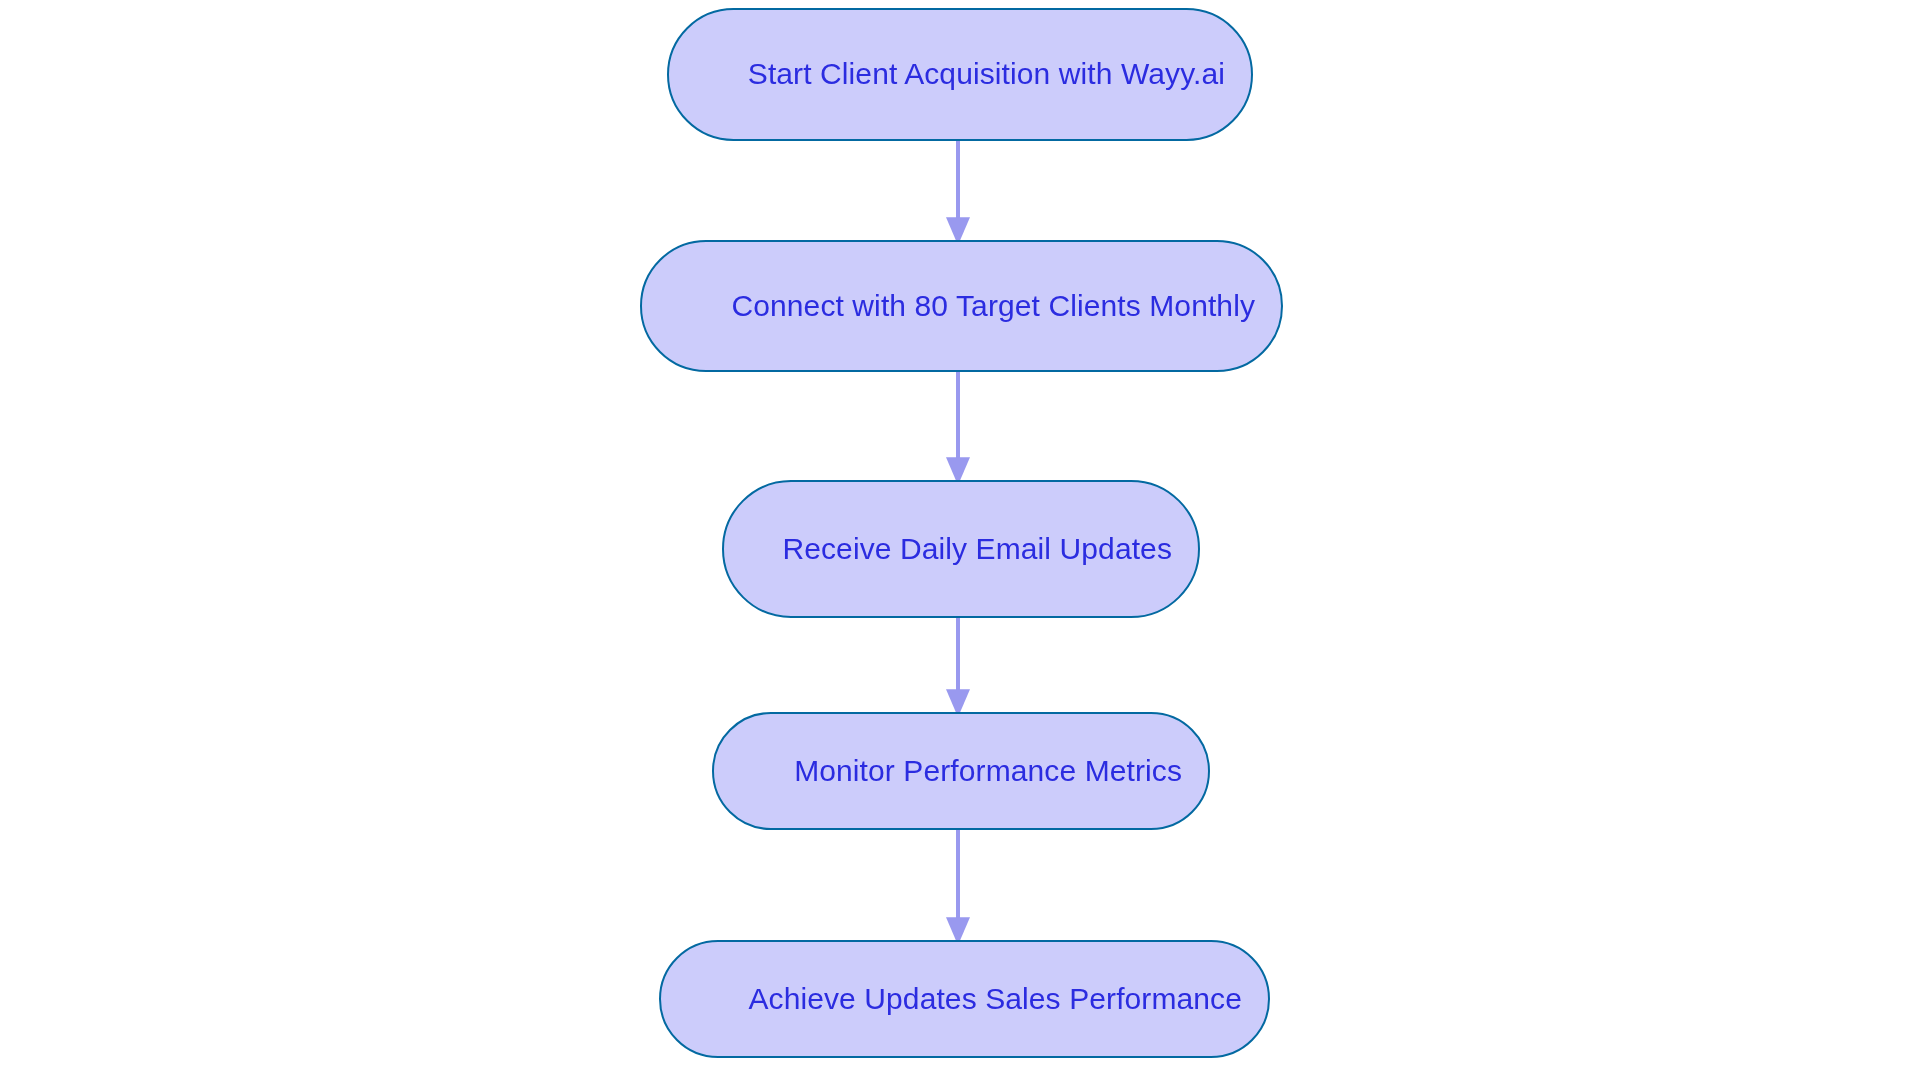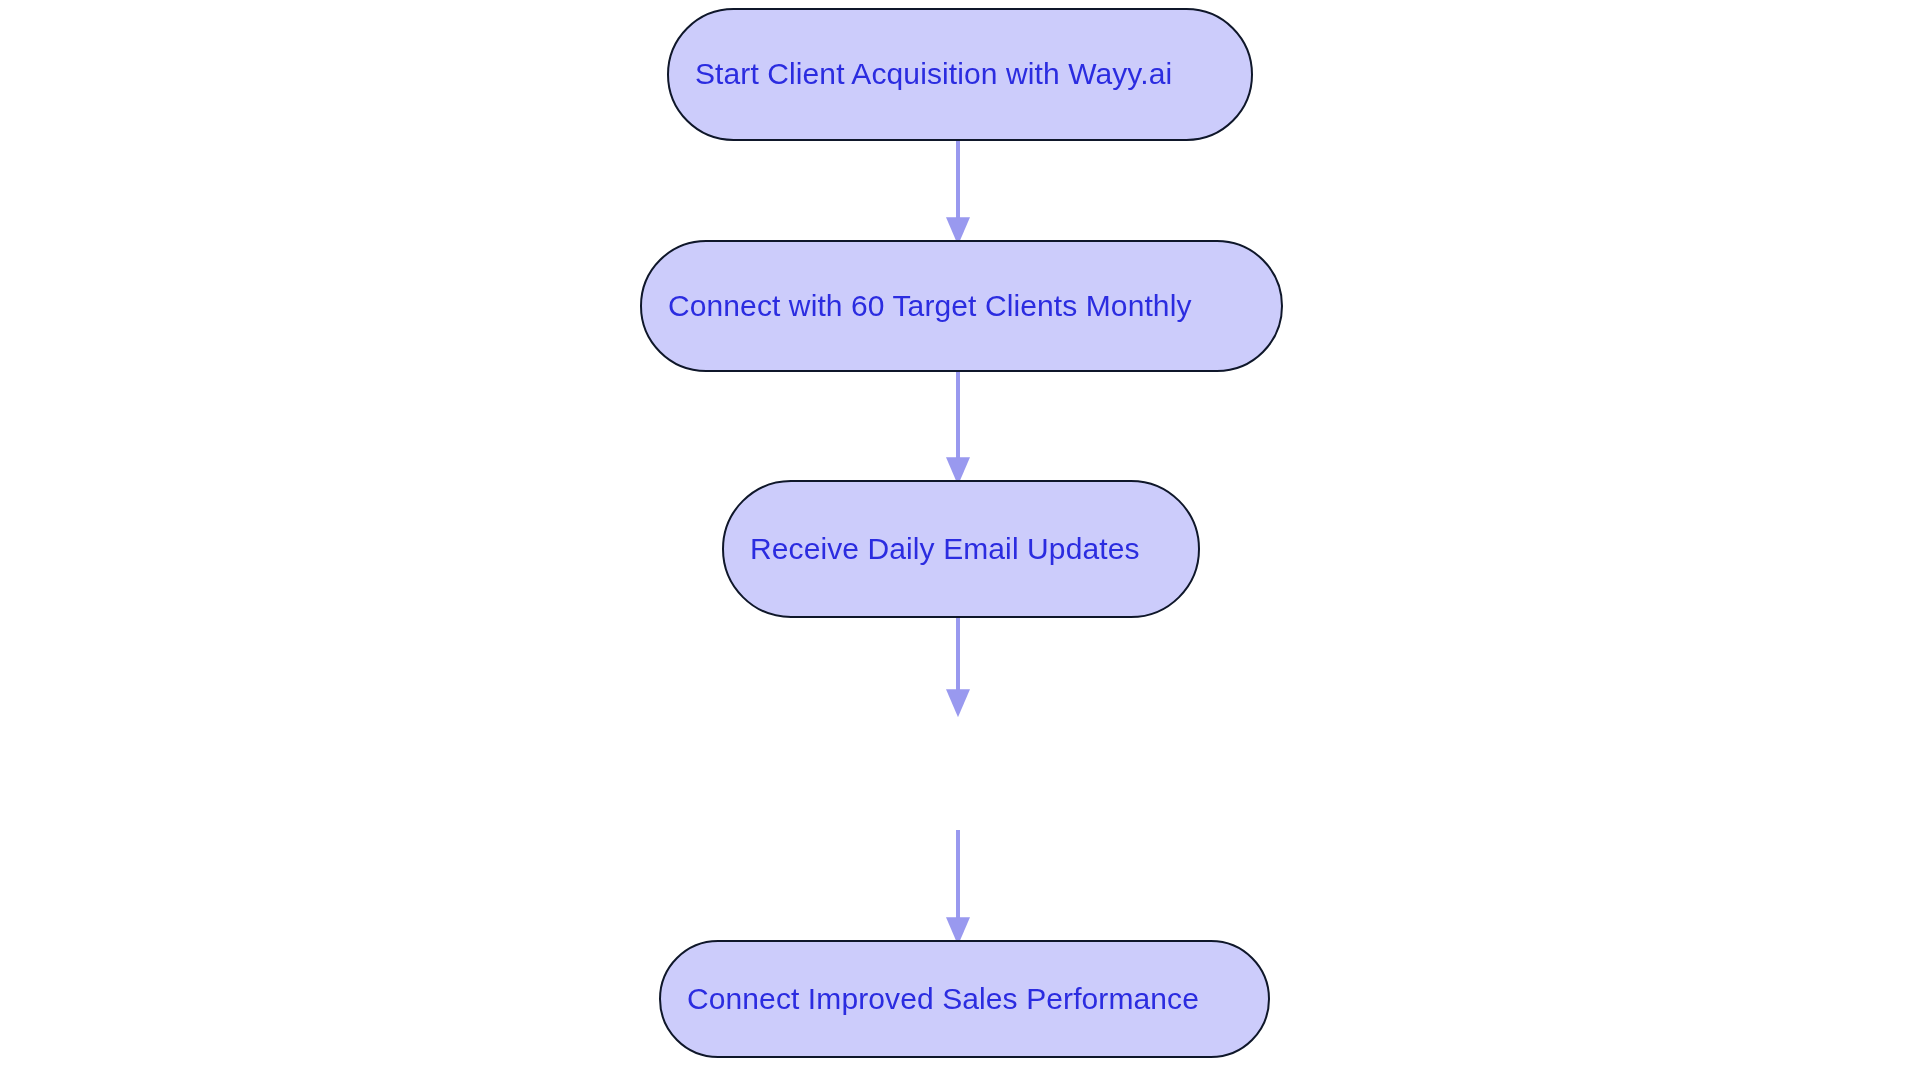--- a/index.html
+++ b/index.html
@@ -26,23 +26,23 @@
     top: 0;
     width: 1920px;
     height: 1083px;
     pointer-events: none;
   }
   .node {
     position: absolute;
     box-sizing: border-box;
     display: flex;
     align-items: center;
-    justify-content: flex-start;
+    justify-content: flex-end;
     background: #ccccfb;
-    border: 2px solid #0f172a;
+    border: 2px solid #0369a1;
     border-radius: 999px;
     text-align: center;
   }
   .node-label {
     color: #2b2ce0;
     font-family: "Liberation Sans", sans-serif;
     font-size: 30px;
     font-weight: 400;
     line-height: 1.15;
     letter-spacing: 0.1px;
@@ -76,25 +76,28 @@
     <line x1="958" y1="599" x2="958" y2="690" stroke="#9999ef" stroke-width="4" marker-end="url(#arrowhead)"></line>
 
     <line x1="958" y1="830" x2="958" y2="918" stroke="#9999ef" stroke-width="4" marker-end="url(#arrowhead)"></line>
   </svg>
 
   <div class="node" id="node-1">
     <span class="node-label">Start Client Acquisition with Wayy.ai</span>
   </div>
 
   <div class="node" id="node-2">
-    <span class="node-label">Connect with 60 Target Clients Monthly</span>
+    <span class="node-label">Connect with 80 Target Clients Monthly</span>
   </div>
 
   <div class="node" id="node-3">
     <span class="node-label">Receive Daily Email Updates</span>
   </div>
 
+  <div class="node" id="node-4">
+    <span class="node-label">Monitor Performance Metrics</span>
+  </div>
 
   <div class="node" id="node-5">
-    <span class="node-label">Connect Improved Sales Performance</span>
+    <span class="node-label">Achieve Updates Sales Performance</span>
   </div>
 
 </div>
 
 </body></html>

